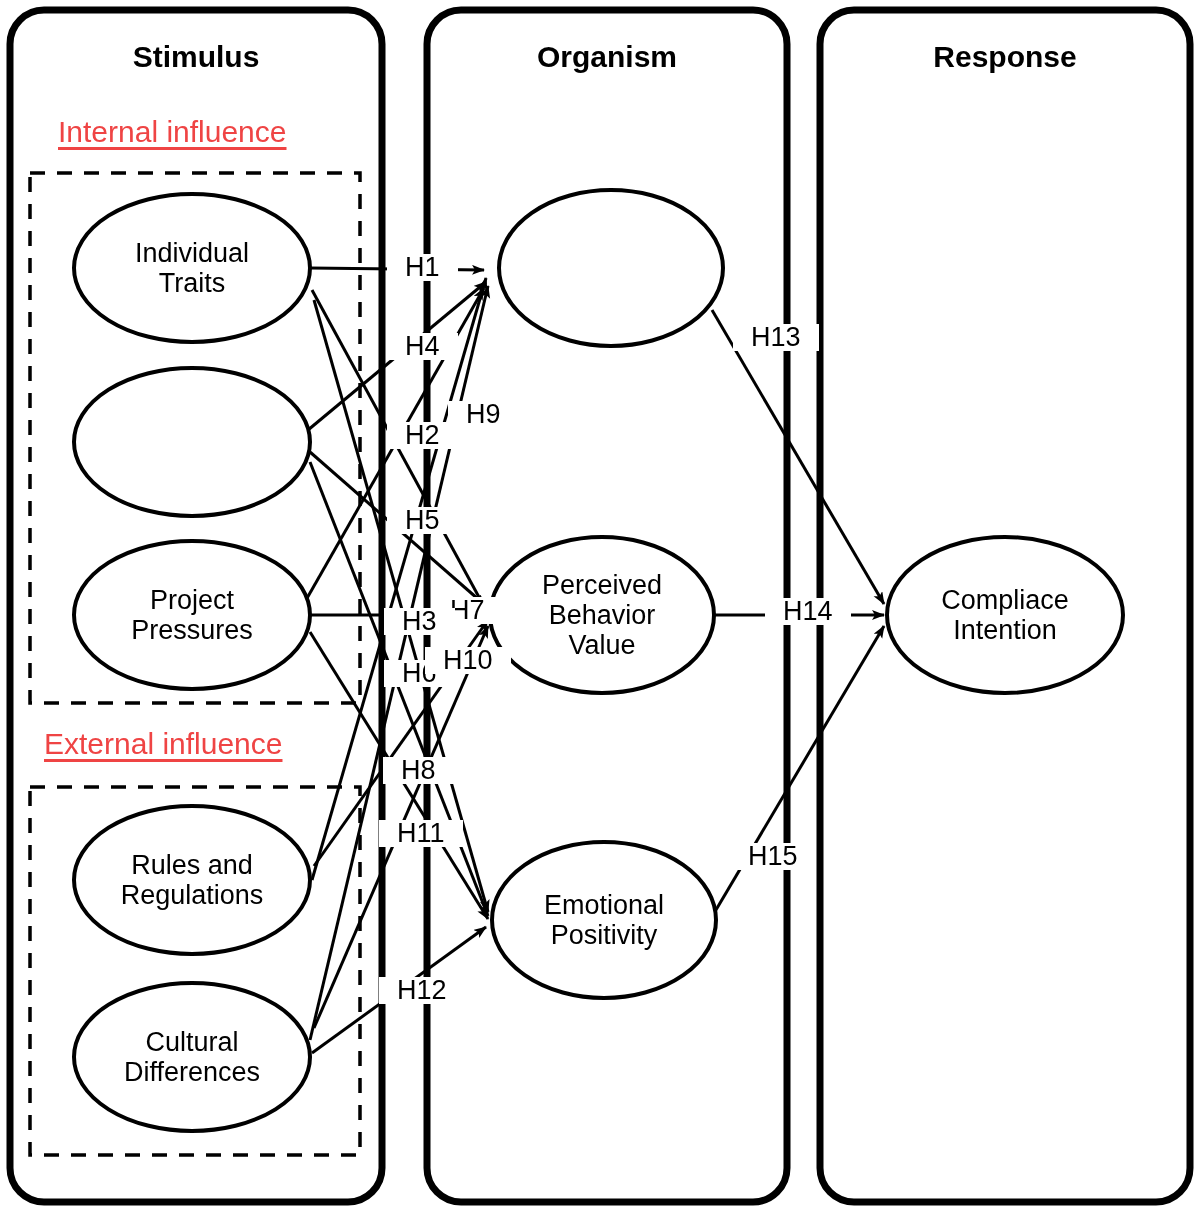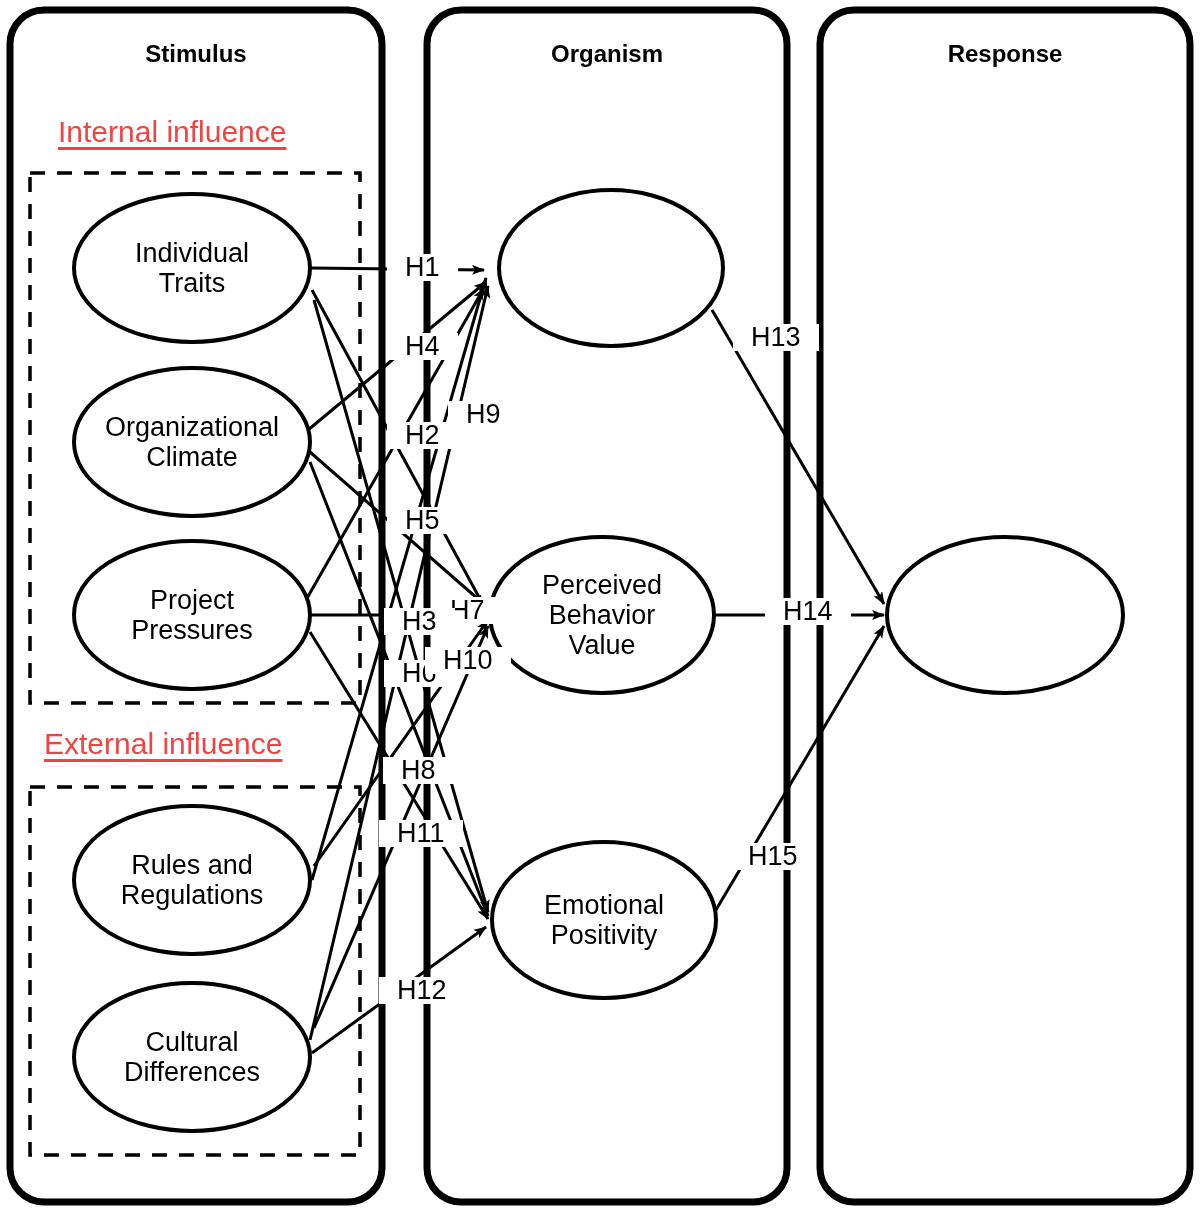--- a/index.html
+++ b/index.html
@@ -1,20 +1,20 @@
 <!DOCTYPE html>
 <html><head>
 <meta charset="utf-8">
 <style>
   html,body{margin:0;padding:0;background:#ffffff;}
   body{font-family:"Liberation Sans", sans-serif;}
   #stage{position:relative;width:1200px;height:1212px;background:#fff;overflow:hidden;}
   svg.layer{position:absolute;left:0;top:0;width:1200px;height:1212px;}
   .panel-title{
-    position:absolute;font-weight:bold;font-size:24px;color:#000;
+    position:absolute;font-weight:bold;font-size:30px;color:#000;
     text-align:center;white-space:nowrap;letter-spacing:0px;
   }
   .section-title{
     position:absolute;font-size:30px;color:#ef4444;text-align:left;
     white-space:nowrap;text-decoration:underline;text-underline-offset:5px;
     text-decoration-thickness:3px;
   }
   .node-label{
     position:absolute;font-size:27px;color:#000;text-align:center;
     line-height:1.12;white-space:pre-line;
@@ -102,35 +102,35 @@
 
   <div class="panel-title" style="left:10px;top:40px;width:372px;">Stimulus</div>
   <div class="panel-title" style="left:427px;top:40px;width:360px;">Organism</div>
   <div class="panel-title" style="left:820px;top:40px;width:370px;">Response</div>
 
   <div class="section-title" style="left:58px;top:115px;">Internal influence</div>
   <div class="section-title" style="left:44px;top:727px;">External influence</div>
 
   <div class="node-label" style="left:74px;top:204px;width:236px;height:128px;">Individual
 Traits</div>
-  <div class="node-label" style="left:68px;top:378px;width:248px;height:128px;">Organizational
-Climate</div>
   <div class="node-label" style="left:74px;top:551px;width:236px;height:128px;">Project
 Pressures</div>
   <div class="node-label" style="left:74px;top:816px;width:236px;height:128px;">Rules and
 Regulations</div>
   <div class="node-label" style="left:74px;top:993px;width:236px;height:128px;">Cultural
 Differences</div>
 
   <div class="node-label" style="left:490px;top:545px;width:224px;height:140px;">Perceived
 Behavior
 Value</div>
   <div class="node-label" style="left:492px;top:856px;width:224px;height:128px;">Emotional
 Positivity</div>
 
+  <div class="node-label" style="left:887px;top:551px;width:236px;height:128px;">Compliace
+Intention</div>
 
   <div class="h-label" style="left:387px;top:254px;">H1</div>
   <div class="h-label" style="left:387px;top:333px;">H4</div>
   <div class="h-label" style="left:448px;top:365px;margin-top:36px;">H9</div>
   <div class="h-label" style="left:387px;top:422px;">H2</div>
   <div class="h-label" style="left:387px;top:507px;">H5</div>
   <div class="h-label" style="left:432px;top:597px;">H7</div>
   <div class="h-label" style="left:384px;top:608px;">H3</div>
   <div class="h-label" style="left:384px;top:660px;">H6</div>
   <div class="h-label" style="left:425px;top:647px;">H10</div>

